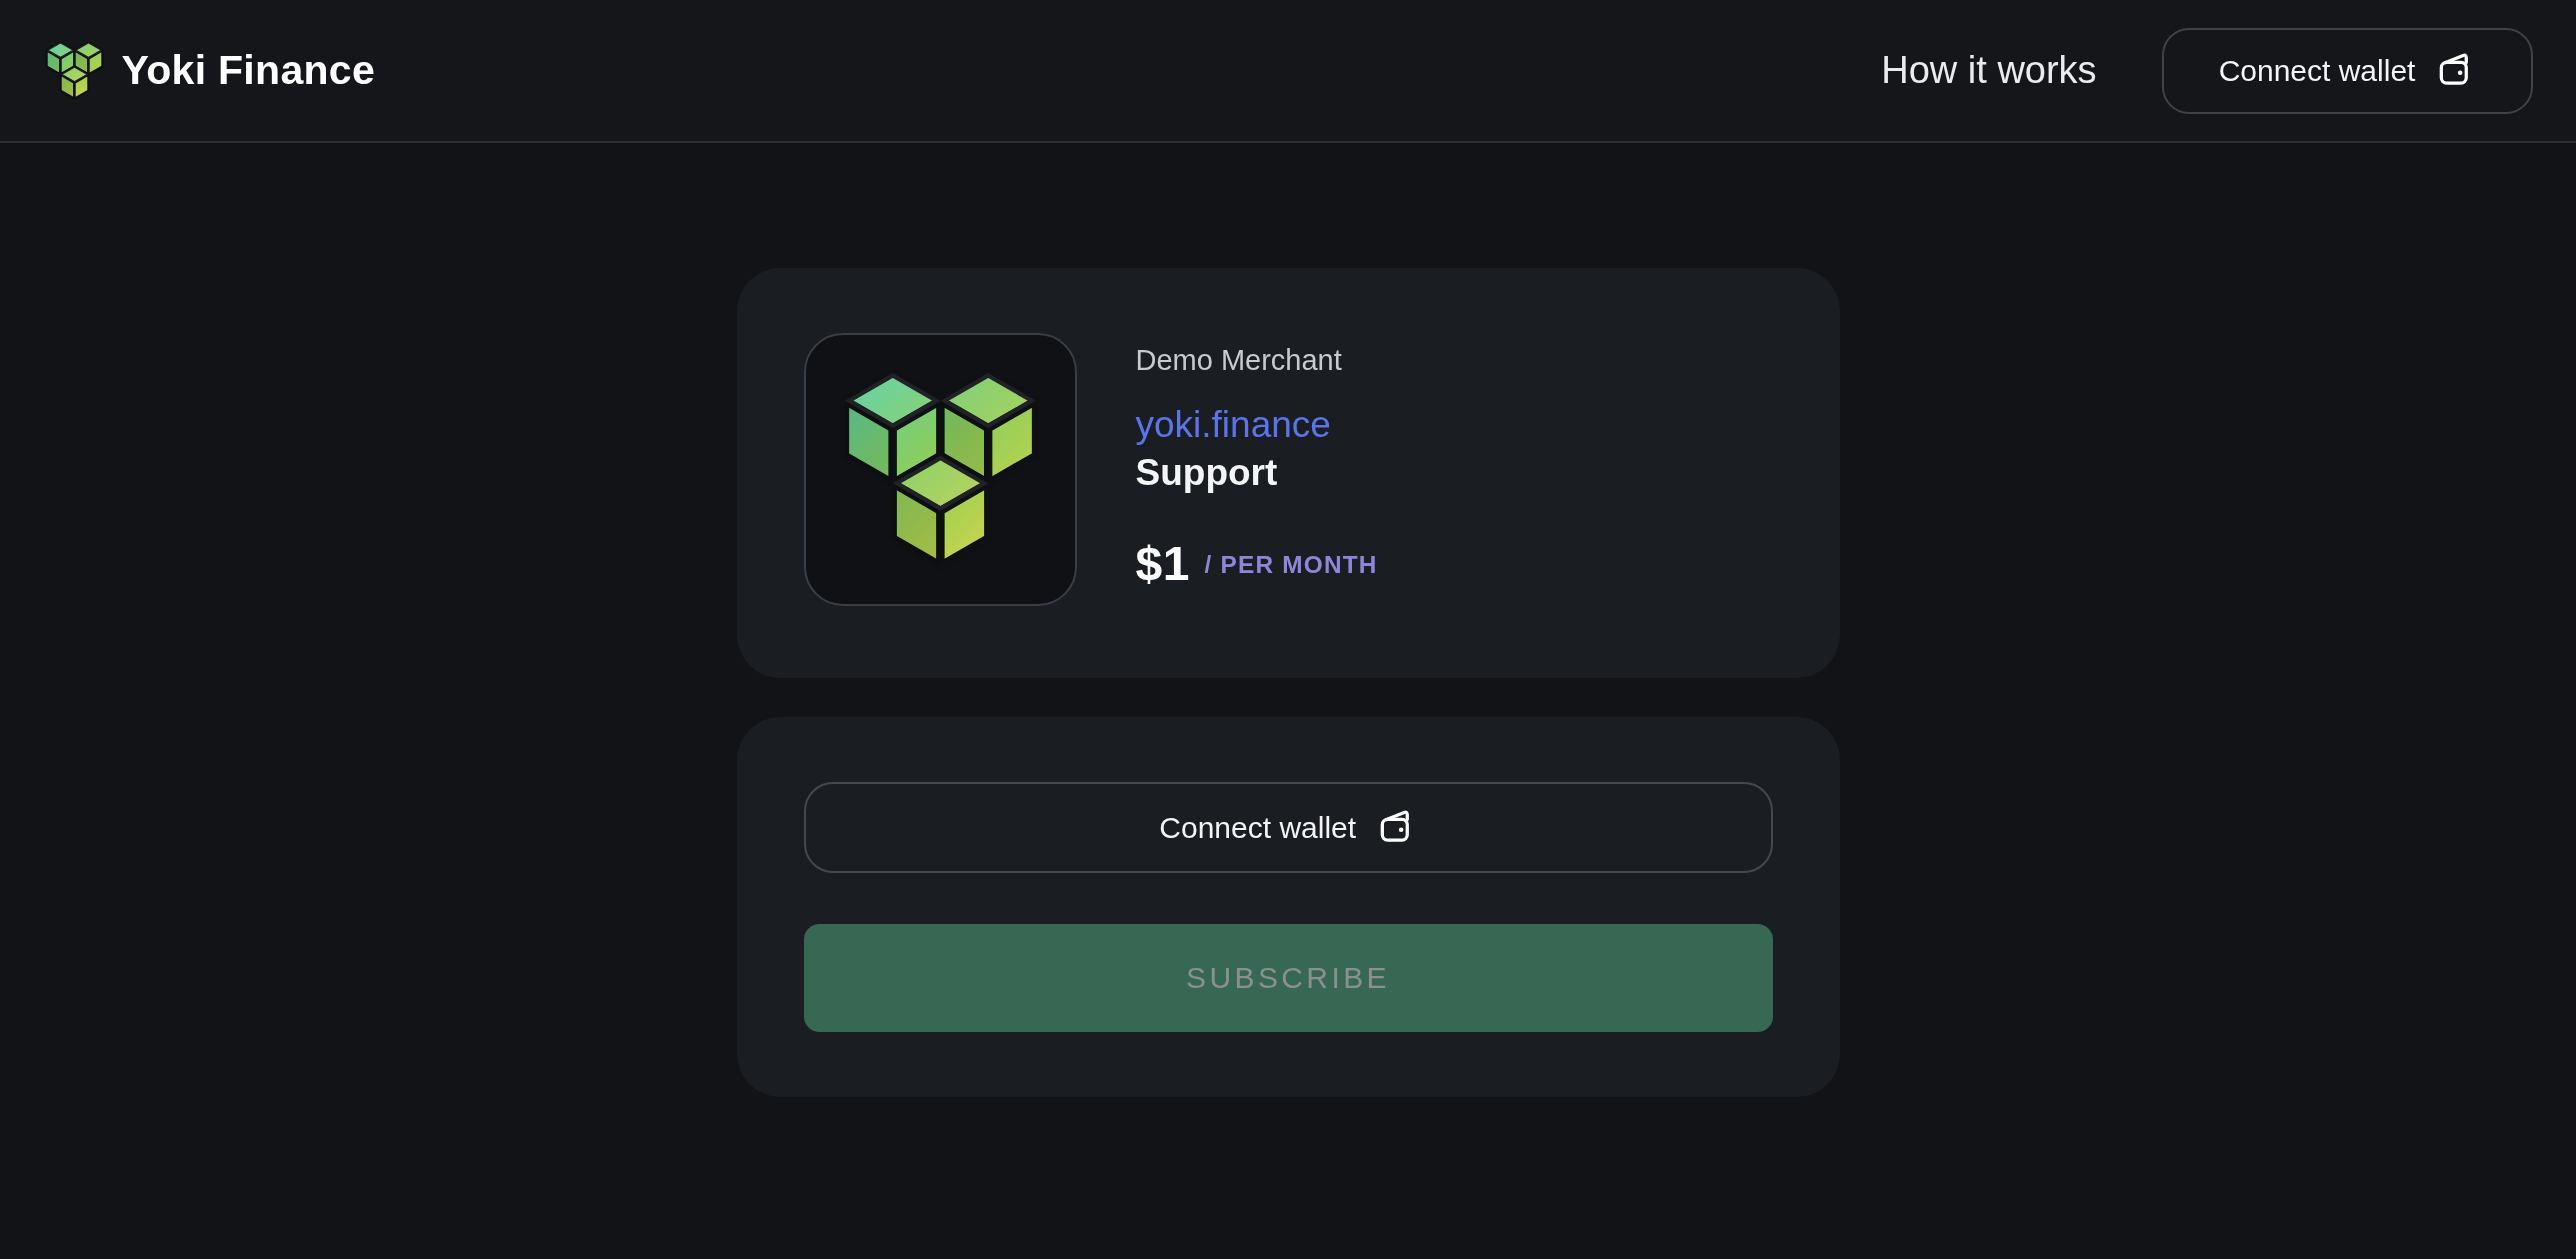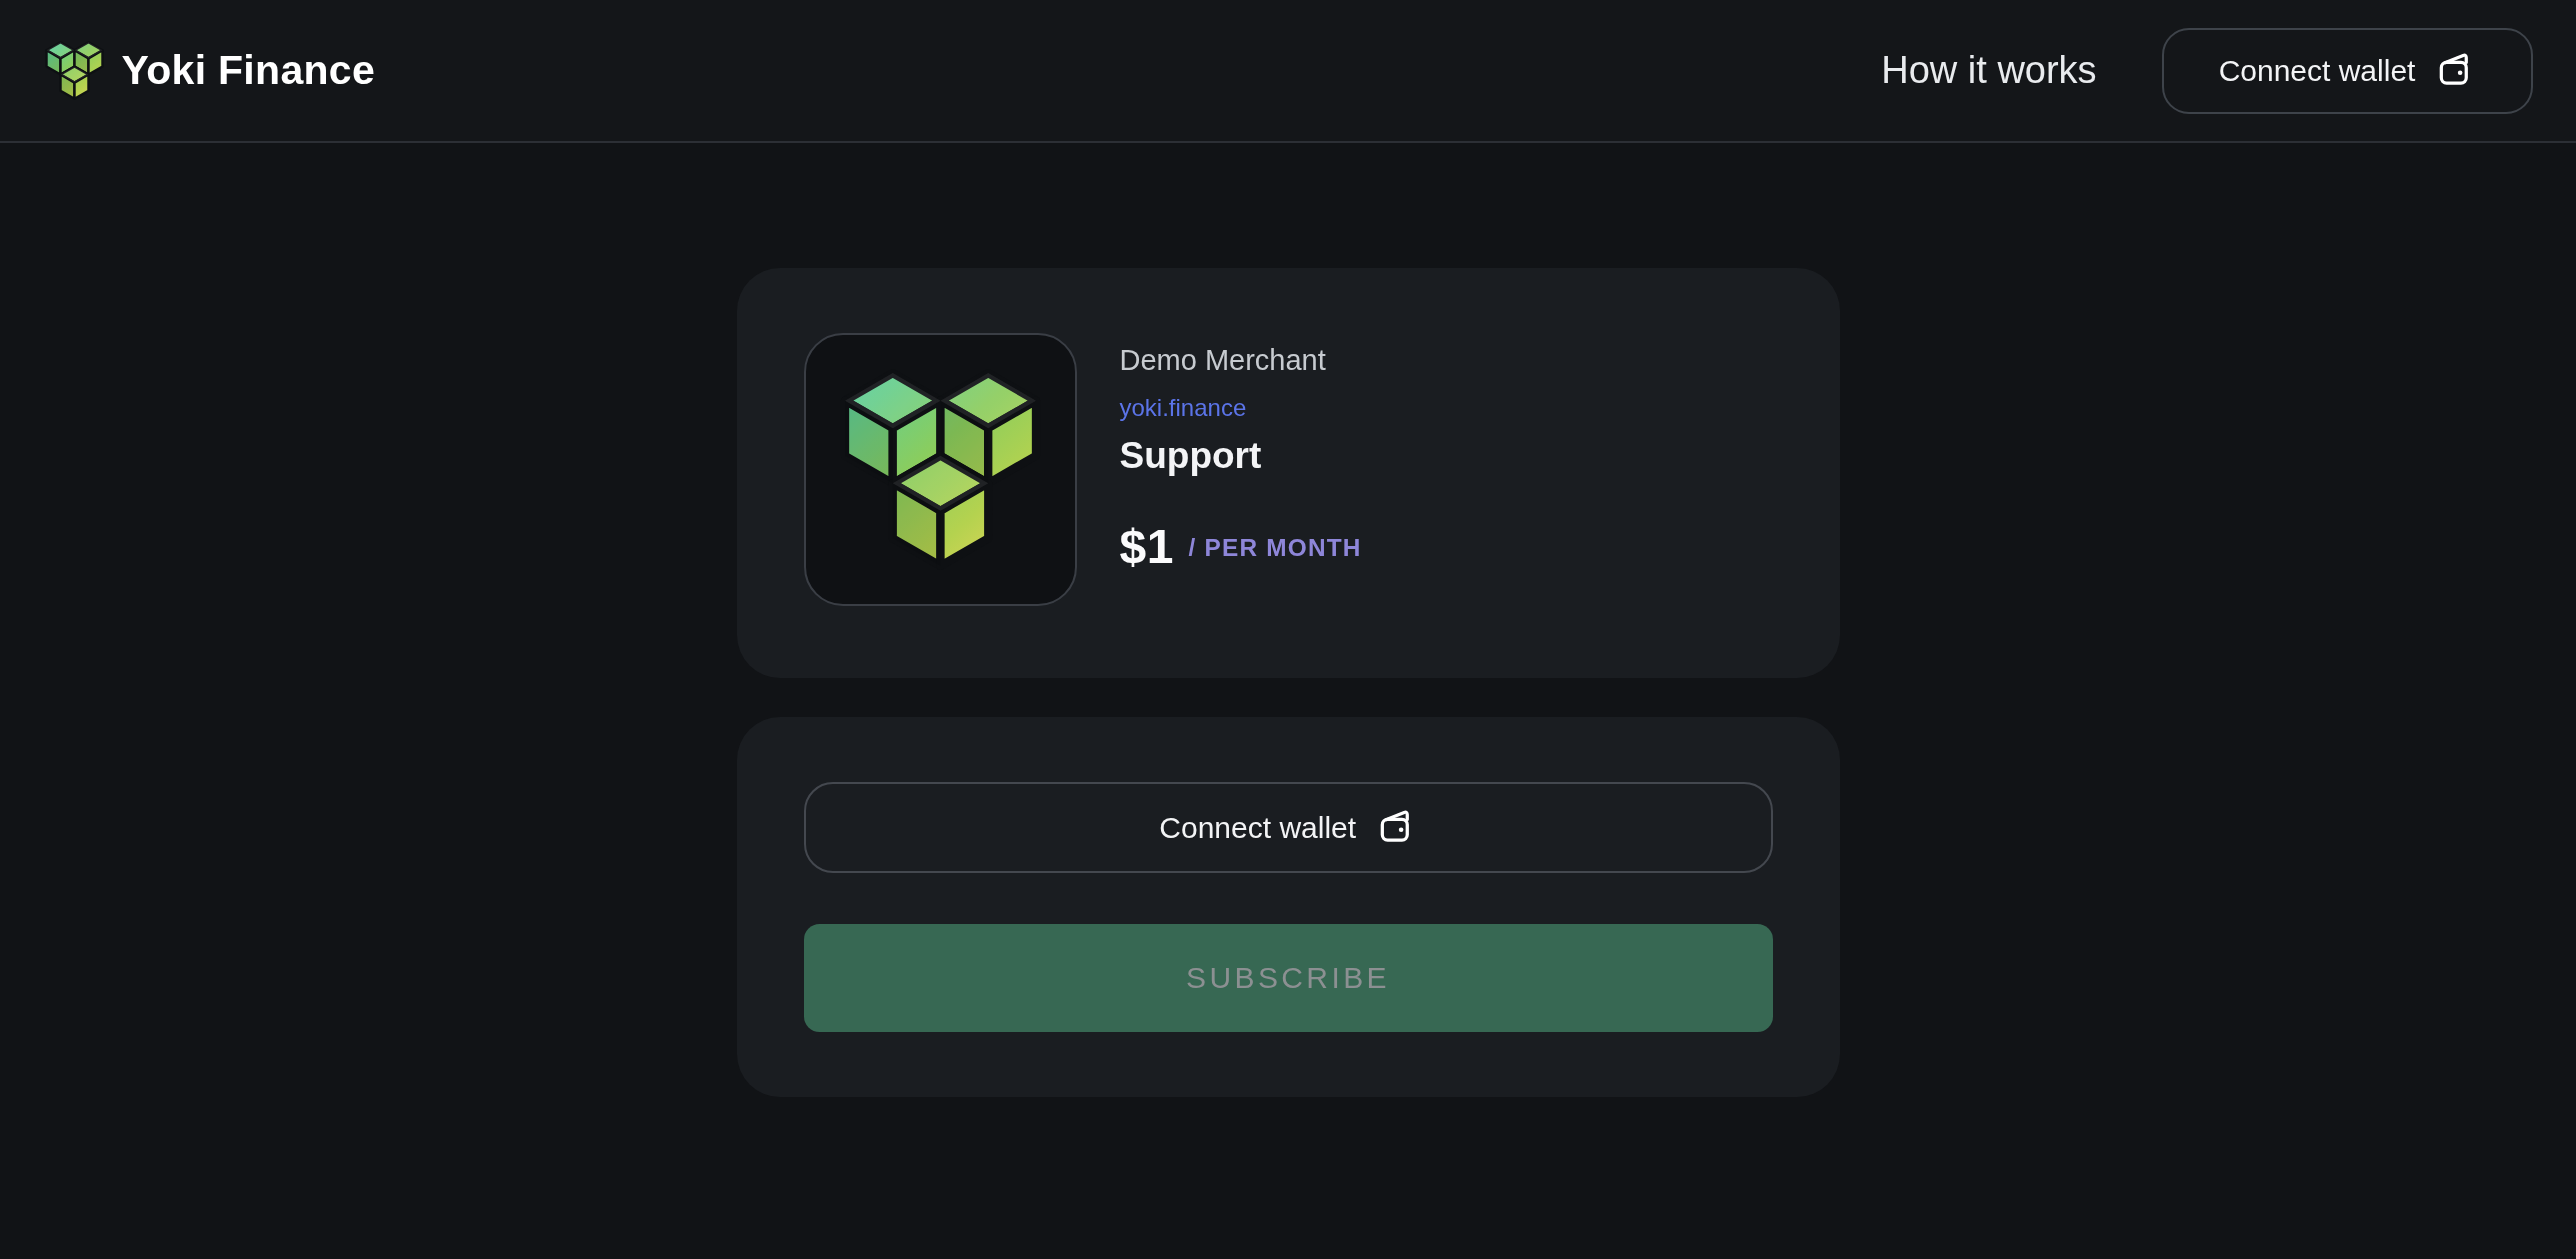--- a/index.html
+++ b/index.html
@@ -40,31 +40,31 @@
   .btn{display:flex;align-items:center;justify-content:center;gap:19.6px;background:transparent;cursor:pointer;font-family:inherit;}
   .btn-nav-connect{
     height:86px;padding:0 55px;
     border:2px solid var(--border-gray);border-radius:27px;
     font-size:30px;color:var(--text-bright);
   }
   .wallet-icon{width:41px;height:41px;color:#ffffff;display:block;}
   
   .content{width:1103px;margin:125px auto 0;}
   .card{background:var(--card-bg);border-radius:43px;}
-  .card-merchant{display:flex;gap:43px;padding:65px 67px 72px;}
+  .card-merchant{display:flex;gap:59px;padding:65px 67px 72px;}
   .logo-tile{
     width:273px;height:273px;flex-shrink:0;
     background:var(--tile-bg);
     border:2px solid #3a3e45;border-radius:39px;
     display:flex;align-items:center;justify-content:center;
   }
   .logo-tile svg{width:213px;height:215px;display:block;}
   .merchant-info{padding-top:9.8px;min-width:0;}
   .merchant-name{font-size:29px;line-height:35px;color:var(--text-gray);margin:0;}
-  .merchant-link{display:inline-block;font-size:24px;line-height:35px;color:var(--accent-link);margin-top:12px;text-decoration:none;cursor:pointer;}
+  .merchant-link{display:inline-block;font-size:37px;line-height:35px;color:var(--accent-link);margin-top:29px;text-decoration:none;cursor:pointer;}
   .plan-name{font-size:37px;line-height:45px;font-weight:600;color:var(--text-bright);margin-top:7.8px;}
   .plan-desc{font-size:28px;line-height:45px;color:var(--text-dim);margin-top:17.6px;max-width:685px;}
   .price-row{display:flex;align-items:center;gap:14.7px;margin-top:41px;}
   .price{font-size:48px;font-weight:600;color:#fbfbfc;letter-spacing:0.5px;}
   .period{font-size:24.4px;font-weight:700;color:var(--period-purple);letter-spacing:1.2px;padding-top:3.9px;}
   
   .card-subscribe{margin-top:39px;padding:65px 67px;display:flex;flex-direction:column;gap:51px;}
   .btn-card-connect{
     width:100%;height:91px;
     border:2.9px solid #44484f;border-radius:29px;

